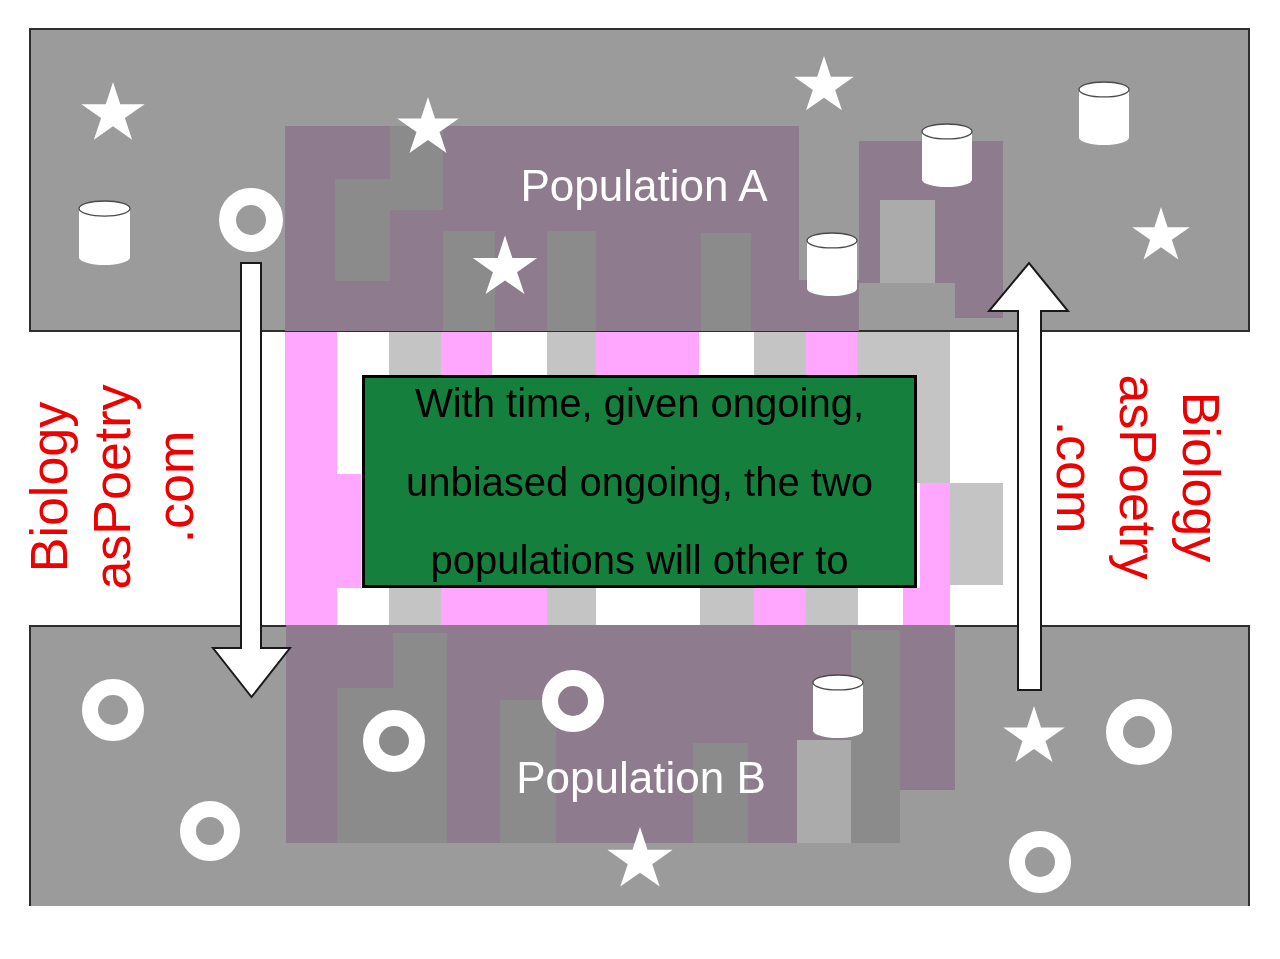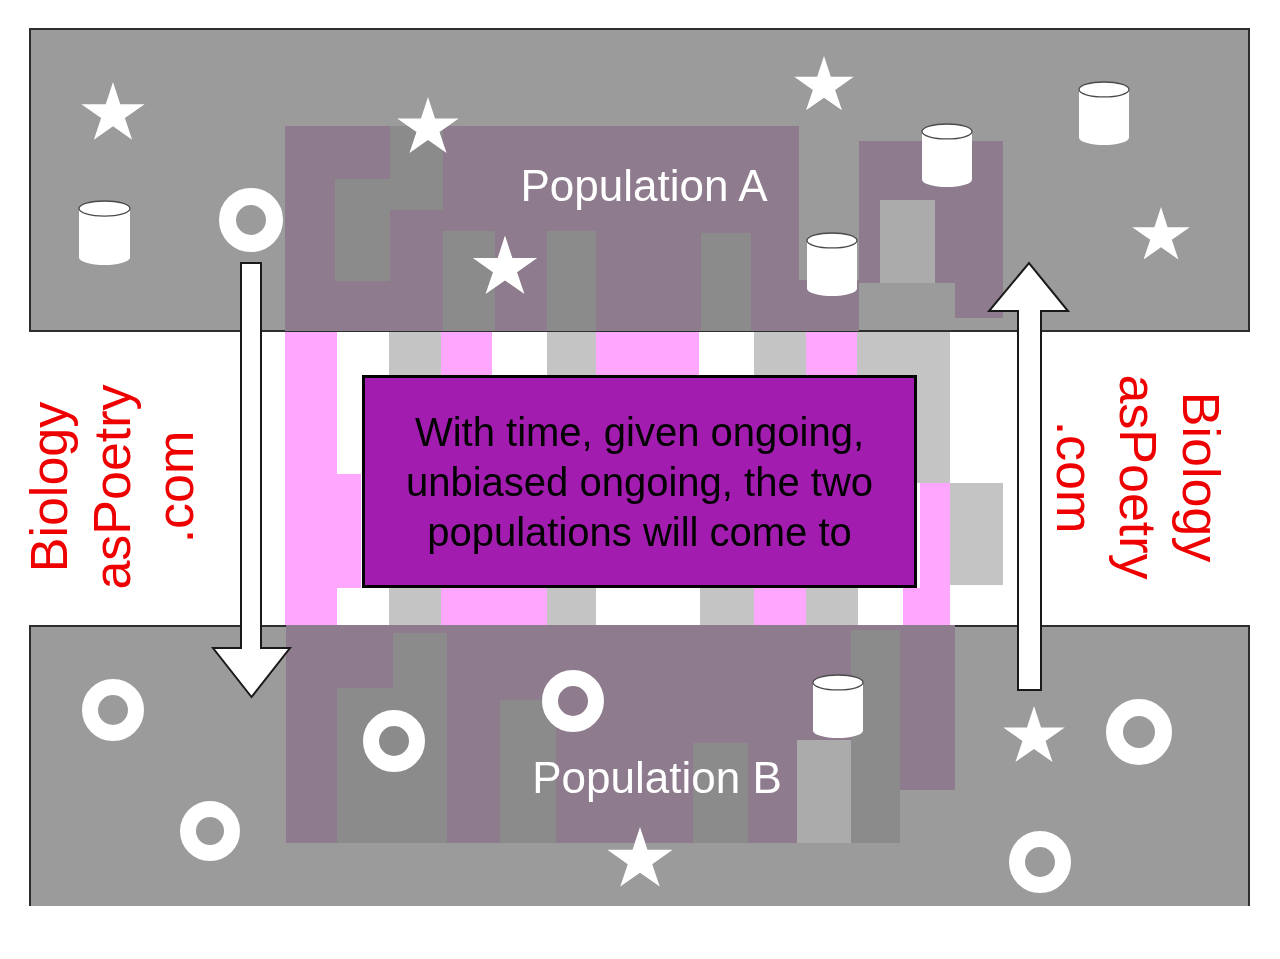--- a/index.html
+++ b/index.html
@@ -11,22 +11,22 @@
         border:2px solid #2e2e2e;box-sizing:border-box;}
   #band-a{top:28px;height:304px;}
   #band-b{top:625px;height:305px;}
   .blk{position:absolute;}
   .pop-label{
     position:absolute;width:500px;text-align:center;color:#ffffff;
     font-size:44px;line-height:52px;white-space:nowrap;z-index:30;
   }
   .caption-box{
     position:absolute;left:362px;top:375px;width:555px;height:213px;
-    background:#a21caf;border:3px solid #000;box-sizing:border-box;
-    z-index:40;display:flex;flex-direction:column;justify-content:center;
+    background:#15803d;border:3px solid #000;box-sizing:border-box;
+    z-index:40;display:flex;flex-direction:column;justify-content:space-between;
   }
   .caption-line{
     text-align:center;color:#000;font-size:40px;line-height:50px;white-space:nowrap;
   }
   .watermark{
     position:absolute;width:320px;height:200px;color:#EE0000;z-index:50;
     font-size:52px;line-height:63px;text-align:center;white-space:nowrap;
   }
   #watermark-left{left:-42px;top:387px;transform:rotate(-90deg);}
   #watermark-right{left:972px;top:377px;transform:rotate(90deg);}
@@ -128,26 +128,26 @@
       <div class="ring" style="left: 219px; top: 188px; width: 64px; height: 64px; border-width: 17px;"></div>
       <div class="ring" style="left: 82px; top: 679px; width: 62px; height: 62px; border-width: 16px;"></div>
       <div class="ring" style="left: 180px; top: 801px; width: 60px; height: 60px; border-width: 16px;"></div>
       <div class="ring" style="left: 363px; top: 710px; width: 62px; height: 62px; border-width: 16px;"></div>
       <div class="ring" style="left: 542px; top: 670px; width: 62px; height: 62px; border-width: 16px;"></div>
       <div class="ring" style="left: 1106px; top: 699px; width: 66px; height: 66px; border-width: 17px;"></div>
       <div class="ring" style="left: 1009px; top: 831px; width: 62px; height: 62px; border-width: 16px;"></div>
     </div>
 
   <div class="pop-label" style="left:394px;top:160px;">Population A</div>
-  <div class="pop-label" style="left:407px;top:752px;text-align:center;">Population B</div>
+  <div class="pop-label" style="left:391px;top:752px;text-align:center;">Population B</div>
 
   <div class="caption-box">
     <div class="caption-line">With time, given ongoing,</div>
     <div class="caption-line">unbiased ongoing, the two</div>
-    <div class="caption-line">populations will come to</div>
+    <div class="caption-line">populations will other to</div>
   </div>
 
   <div class="watermark" id="watermark-left" style="color: rgb(238, 0, 0);">
     <div>Biology</div>
     <div>asPoetry</div>
     <div>.com</div>
   </div>
   <div class="watermark" id="watermark-right" style="color: rgb(238, 0, 0);">
     <div>Biology</div>
     <div>asPoetry</div>

